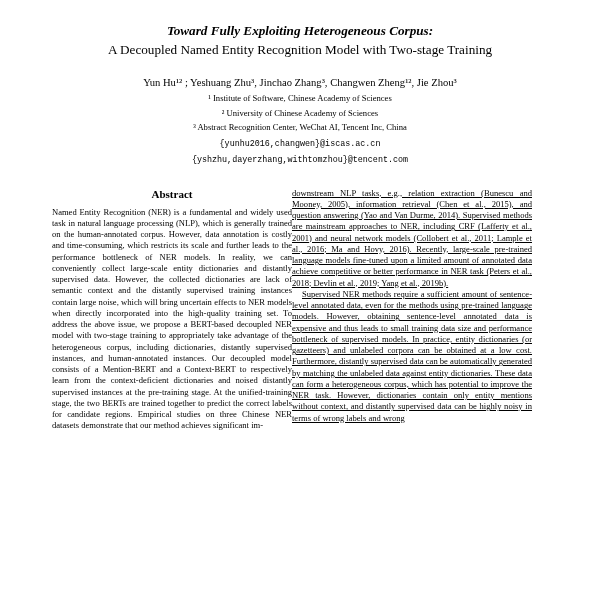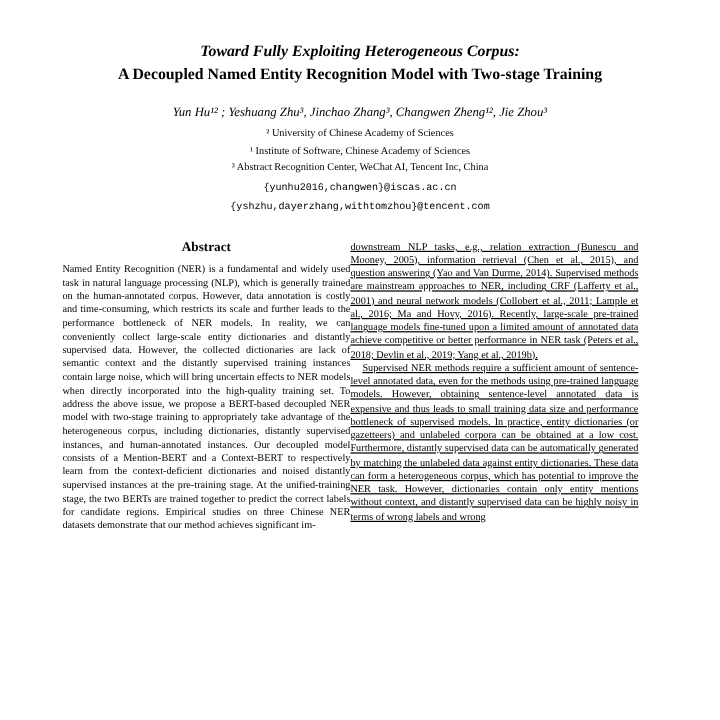--- a/index.html
+++ b/index.html
@@ -11,45 +11,44 @@
     height: 600px;
     background: #ffffff;
     font-family: "Liberation Serif", serif;
     color: #000000;
     overflow: hidden;
   }
   .page {
     width: 600px;
     height: 600px;
     box-sizing: border-box;
-    padding: 34px 52px 0 52px;
+    padding: 22px 52px 0 52px;
     position: relative;
   }
   .title {
     text-align: center;
     font-weight: bold;
     font-style: italic;
     font-size: 13.2px;
     line-height: 17px;
     margin: 0;
   }
   .title-line2 {
     text-align: center;
-    font-weight: bold;
+    font-weight: normal;
     font-style: normal;
     font-size: 13.2px;
     line-height: 17px;
     margin: 2px 0 0 0;
   }
   .authors {
     text-align: center;
     font-size: 10.6px;
     line-height: 14px;
     margin-top: 18px;
-    font-style: italic;
   }
   .affil {
     text-align: center;
     font-size: 8.6px;
     line-height: 11.5px;
     margin-top: 3px;
   }
   .emails {
     text-align: center;
     font-family: "Liberation Mono", monospace;
@@ -92,22 +91,22 @@
 </head>
 <body>
 
 <div class="page">
 
   <div class="title">Toward Fully Exploiting Heterogeneous Corpus:</div>
   <div class="title-line2">A Decoupled Named Entity Recognition Model with Two-stage Training</div>
 
   <div class="authors">Yun Hu¹² ; Yeshuang Zhu³, Jinchao Zhang³, Changwen Zheng¹², Jie Zhou³</div>
 
+  <div class="affil">¹ Institute of Software, Chinese Academy of Sciences</div>
   <div class="affil">² University of Chinese Academy of Sciences</div>
-  <div class="affil">¹ Institute of Software, Chinese Academy of Sciences</div>
   <div class="affil">³ Abstract Recognition Center, WeChat AI, Tencent Inc, China</div>
 
   <div class="emails">{yunhu2016,changwen}@iscas.ac.cn</div>
   <div class="emails">{yshzhu,dayerzhang,withtomzhou}@tencent.com</div>
 
   <div class="columns">
     <div class="col col-left">
       <div class="section-head">Abstract</div>
       <p class="body">Named Entity Recognition (NER) is a fundamental and widely used task in natural language processing (NLP), which is generally trained on the human-annotated corpus. However, data annotation is costly and time-consuming, which restricts its scale and further leads to the performance bottleneck of NER models. In reality, we can conveniently collect large-scale entity dictionaries and distantly supervised data. However, the collected dictionaries are lack of semantic context and the distantly supervised training instances contain large noise, which will bring uncertain effects to NER models when directly incorporated into the high-quality training set. To address the above issue, we propose a BERT-based decoupled NER model with two-stage training to appropriately take advantage of the heterogeneous corpus, including dictionaries, distantly supervised instances, and human-annotated instances. Our decoupled model consists of a Mention-BERT and a Context-BERT to respectively learn from the context-deficient dictionaries and noised distantly supervised instances at the pre-training stage. At the unified-training stage, the two BERTs are trained together to predict the correct labels for candidate regions. Empirical studies on three Chinese NER datasets demonstrate that our method achieves significant im-</p>
     </div>

